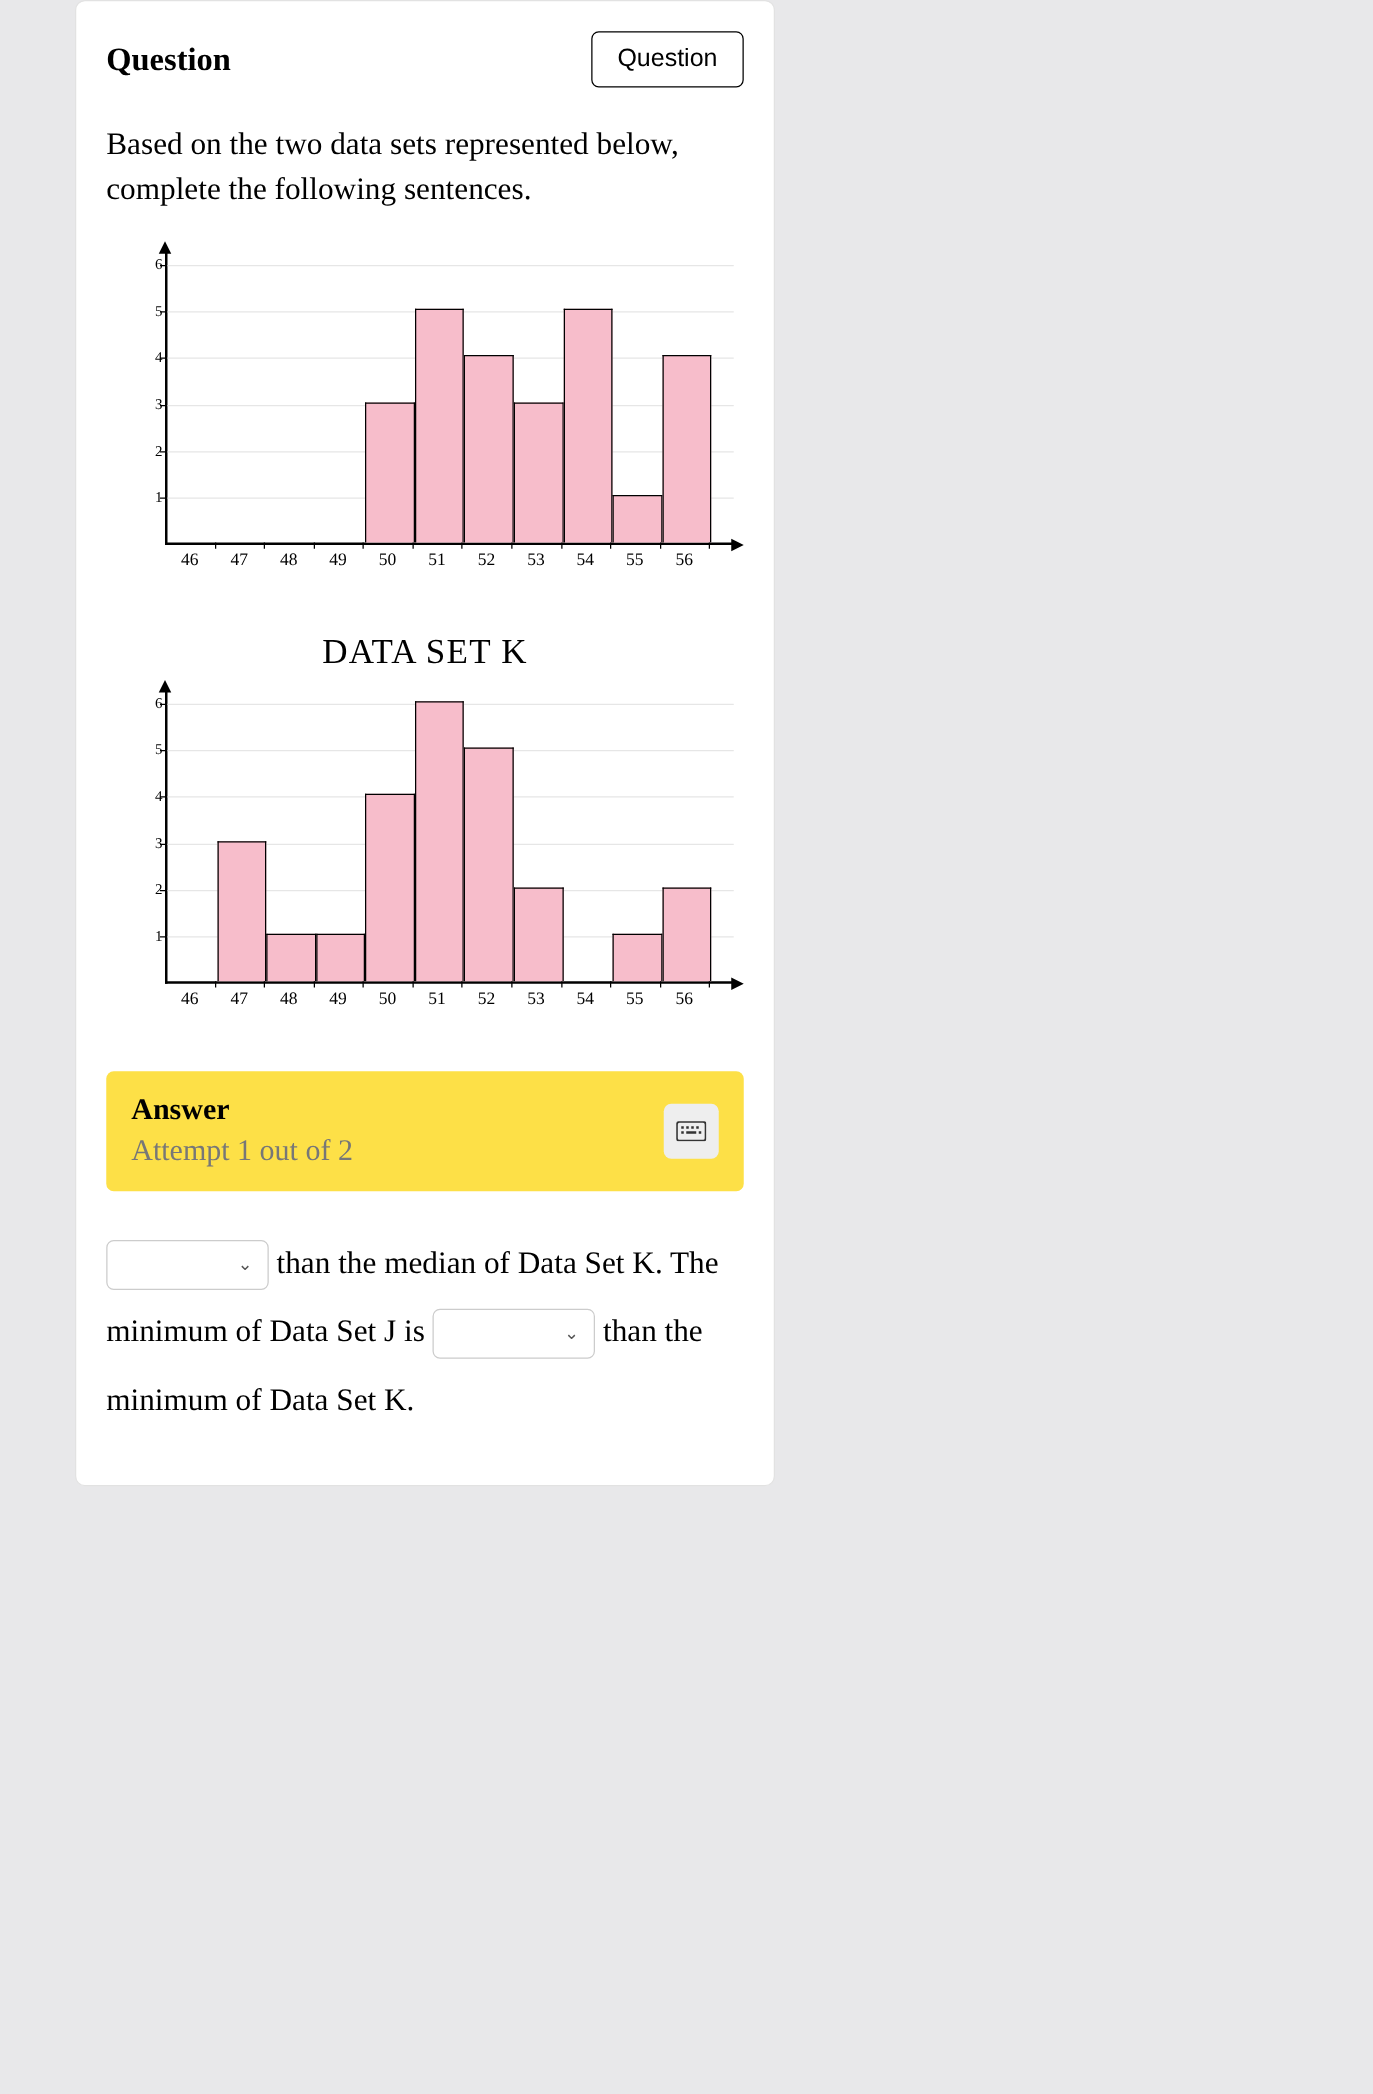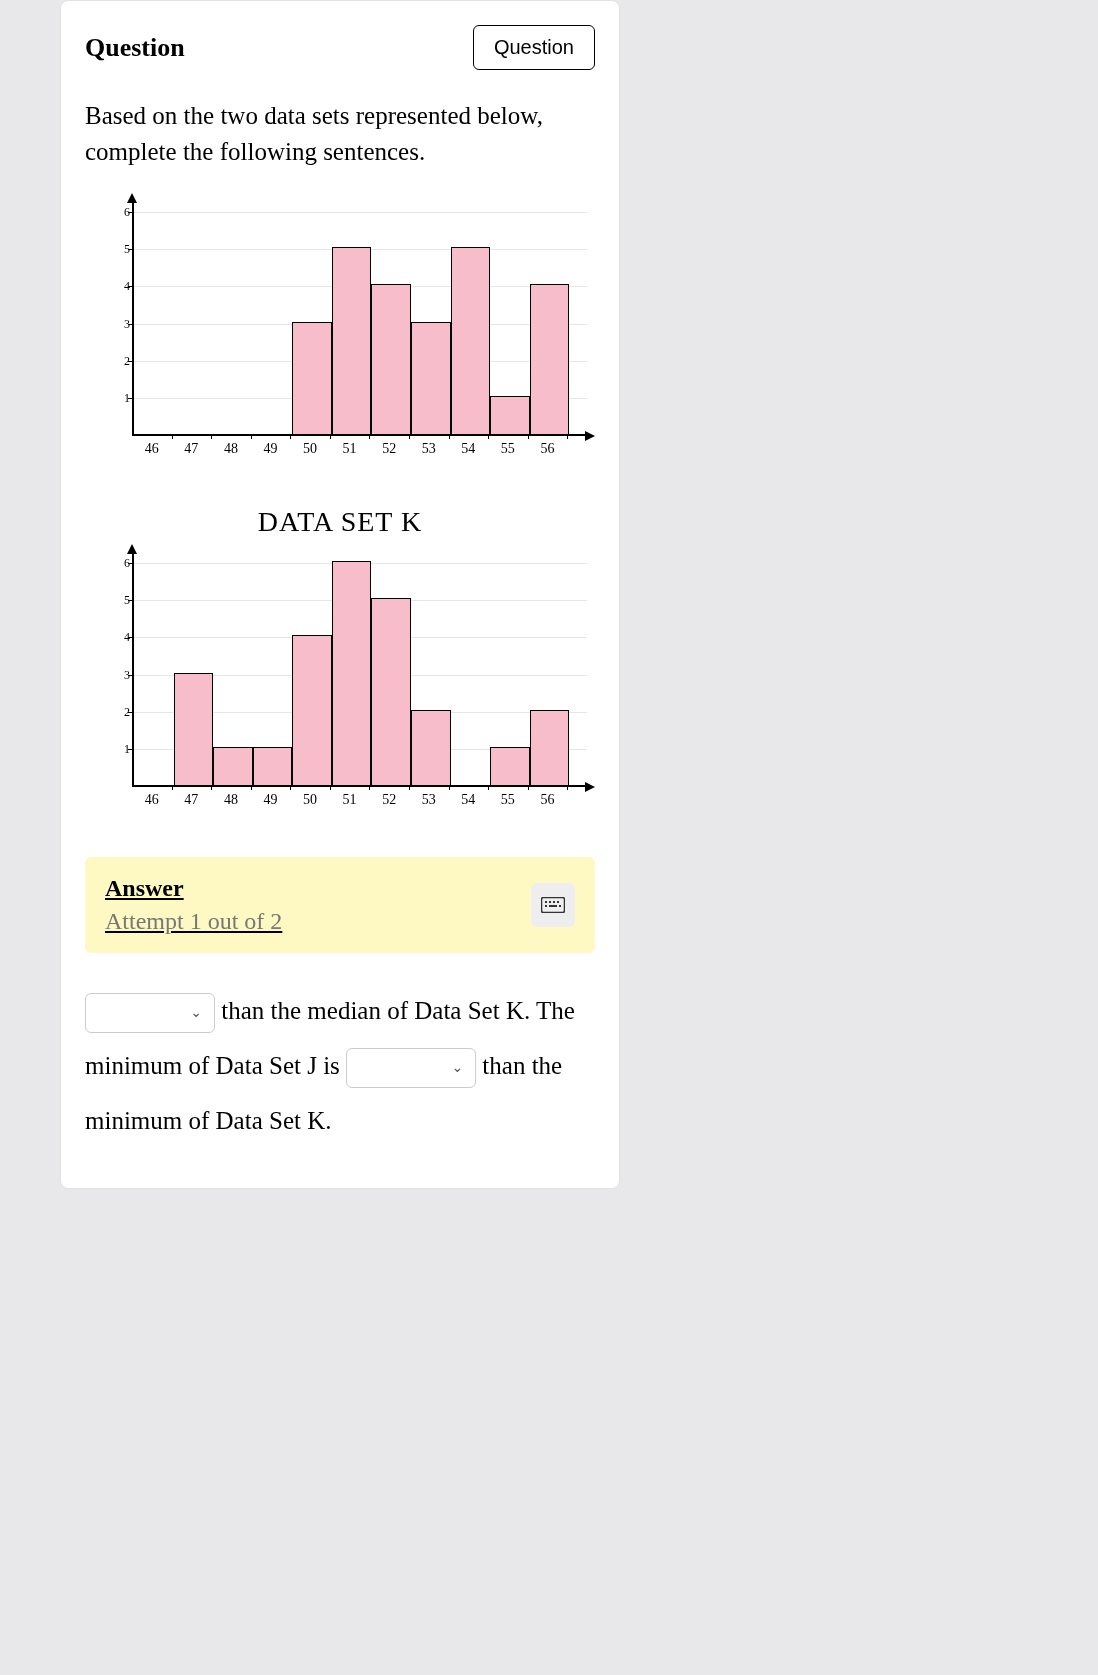--- a/index.html
+++ b/index.html
@@ -115,26 +115,25 @@
     border-top: 1.5px solid #000;
   }
   .tick-mark-x {
     position: absolute;
     top: 233px;
     height: 5px;
     border-left: 1.5px solid #000;
   }
 
   .answer-section {
-    background: #fef9c3;
+    background: #fde047;
     border-radius: 6px;
     padding: 18px 20px;
     margin-top: 30px;
     margin-bottom: 30px;
-    text-decoration: underline;
   }
   .answer-row {
     display: flex;
     justify-content: space-between;
     align-items: center;
   }
   .answer-label {
     font-weight: 700;
     font-size: 24px;
   }

